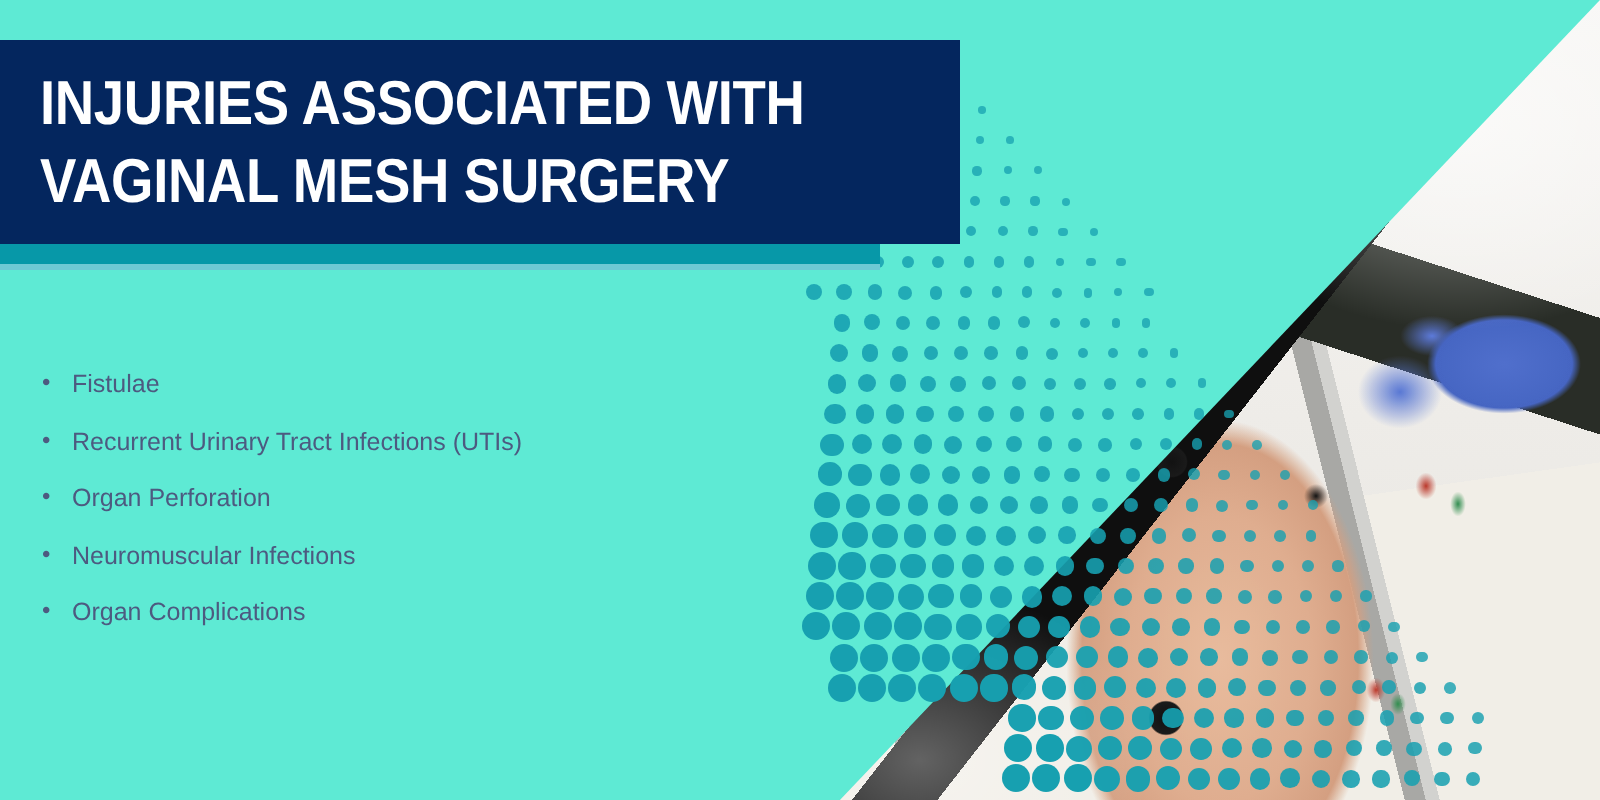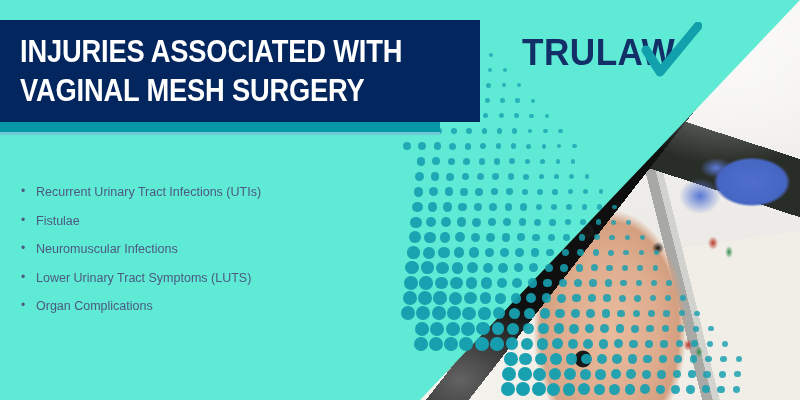--- a/index.html
+++ b/index.html
@@ -534,30 +534,23 @@
       <i style="width: 7.38058px; height: 7.38058px; left: 302.286px; top: 330.71px; opacity: 0.86;"></i>
       <i style="width: 6.94667px; height: 6.94667px; left: 317.703px; top: 330.927px; opacity: 0.85;"></i>
     </div>
 
   <div class="title-band">
     <div class="title-text">INJURIES ASSOCIATED WITH
 VAGINAL MESH SURGERY</div>
   </div>
   <div class="accent-bar"></div>
 
-  <div class="logo">
-    <span class="logo-word">TRULAW</span>
-    <svg class="logo-check" viewBox="0 0 62 56">
-      <path d="M6 28 L20 50 L58 4" fill="none" stroke="#12a0ad" stroke-width="9" stroke-linecap="round" stroke-linejoin="round"></path>
-      <path d="M20 50 L58 4" fill="none" stroke="#12a0ad" stroke-width="5" stroke-linecap="round"></path>
-    </svg>
-  </div>
 
 
   <ul class="bullets" id="injury-list">
+      <li>Fistulae</li>
       <li>Recurrent Urinary Tract Infections (UTIs)</li>
-      <li>Fistulae</li>
+      <li>Organ Perforation</li>
       <li>Neuromuscular Infections</li>
-      <li>Lower Urinary Tract Symptoms (LUTS)</li>
       <li>Organ Complications</li>
     </ul>
 
 </div>
 
 </body></html>

